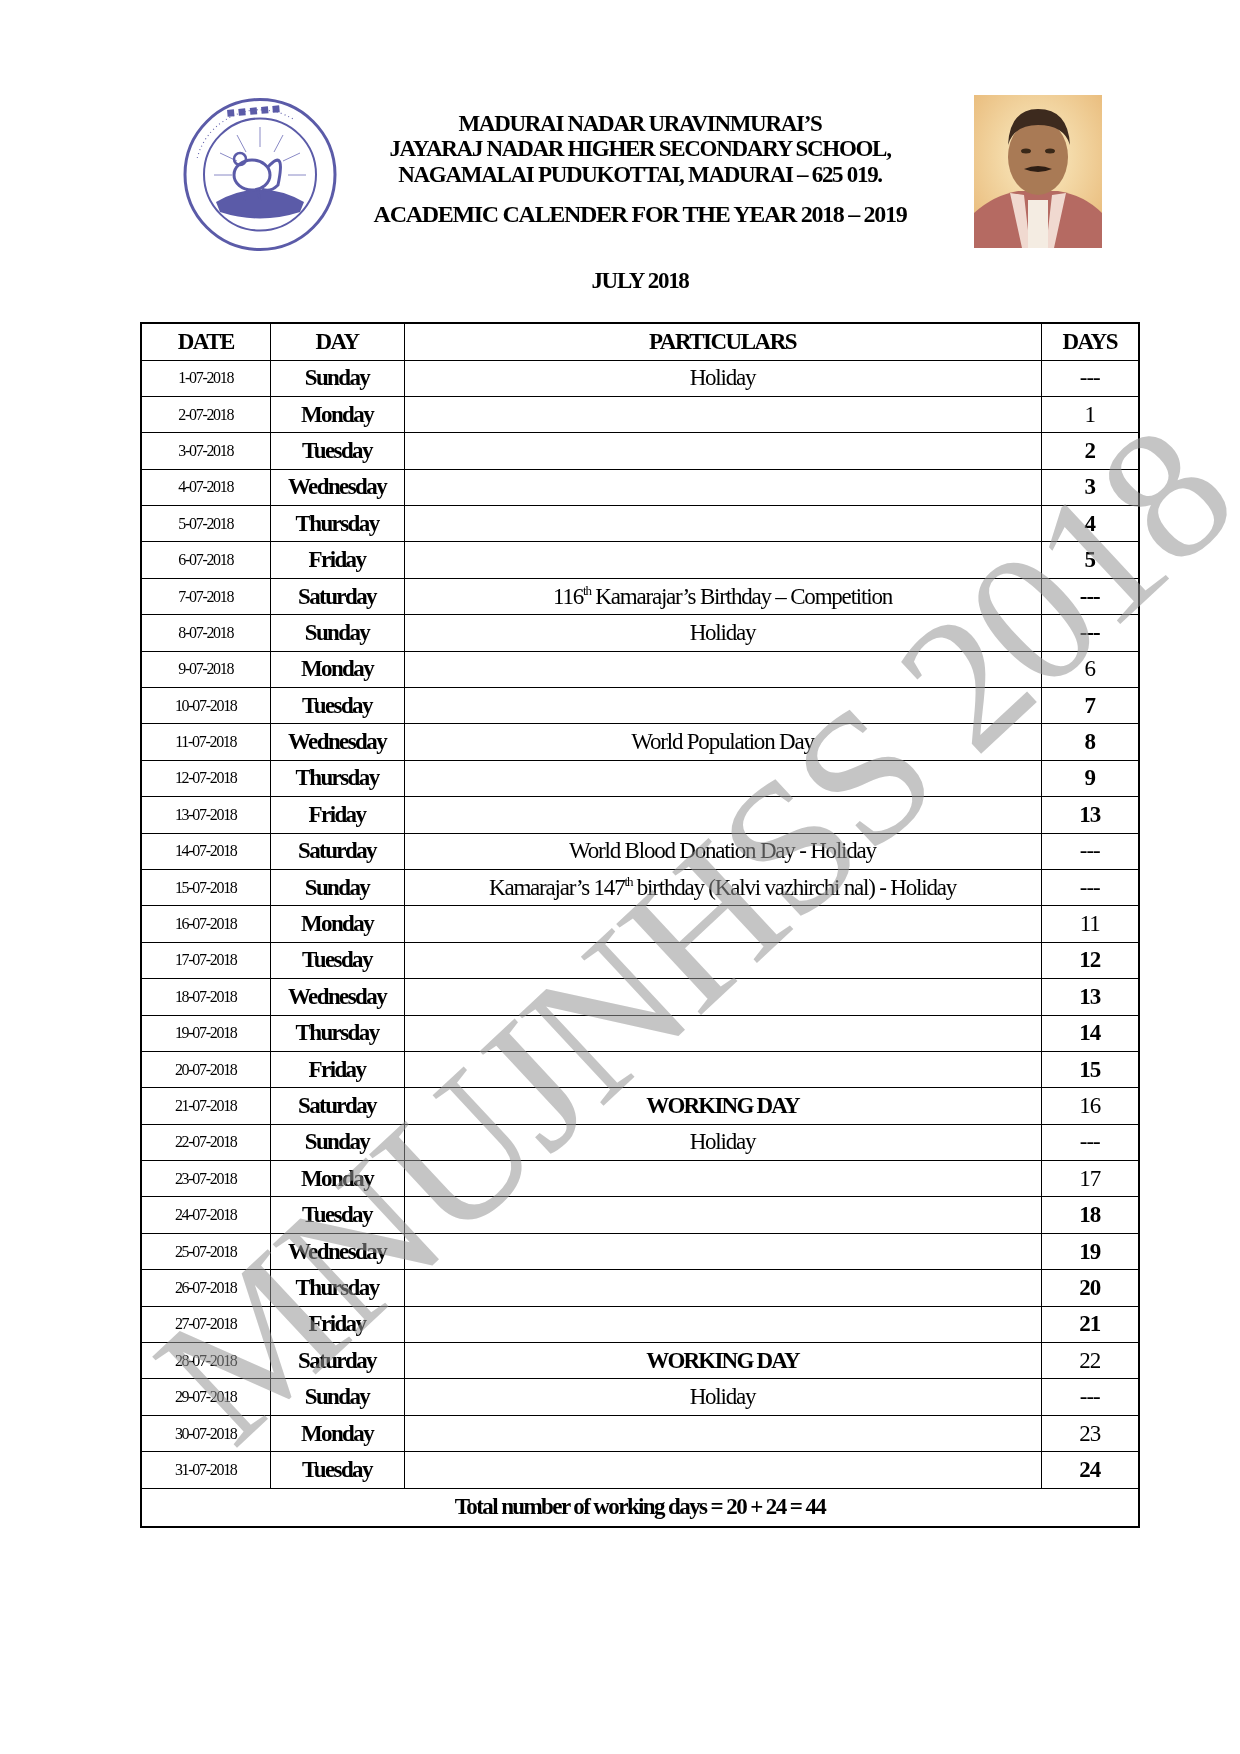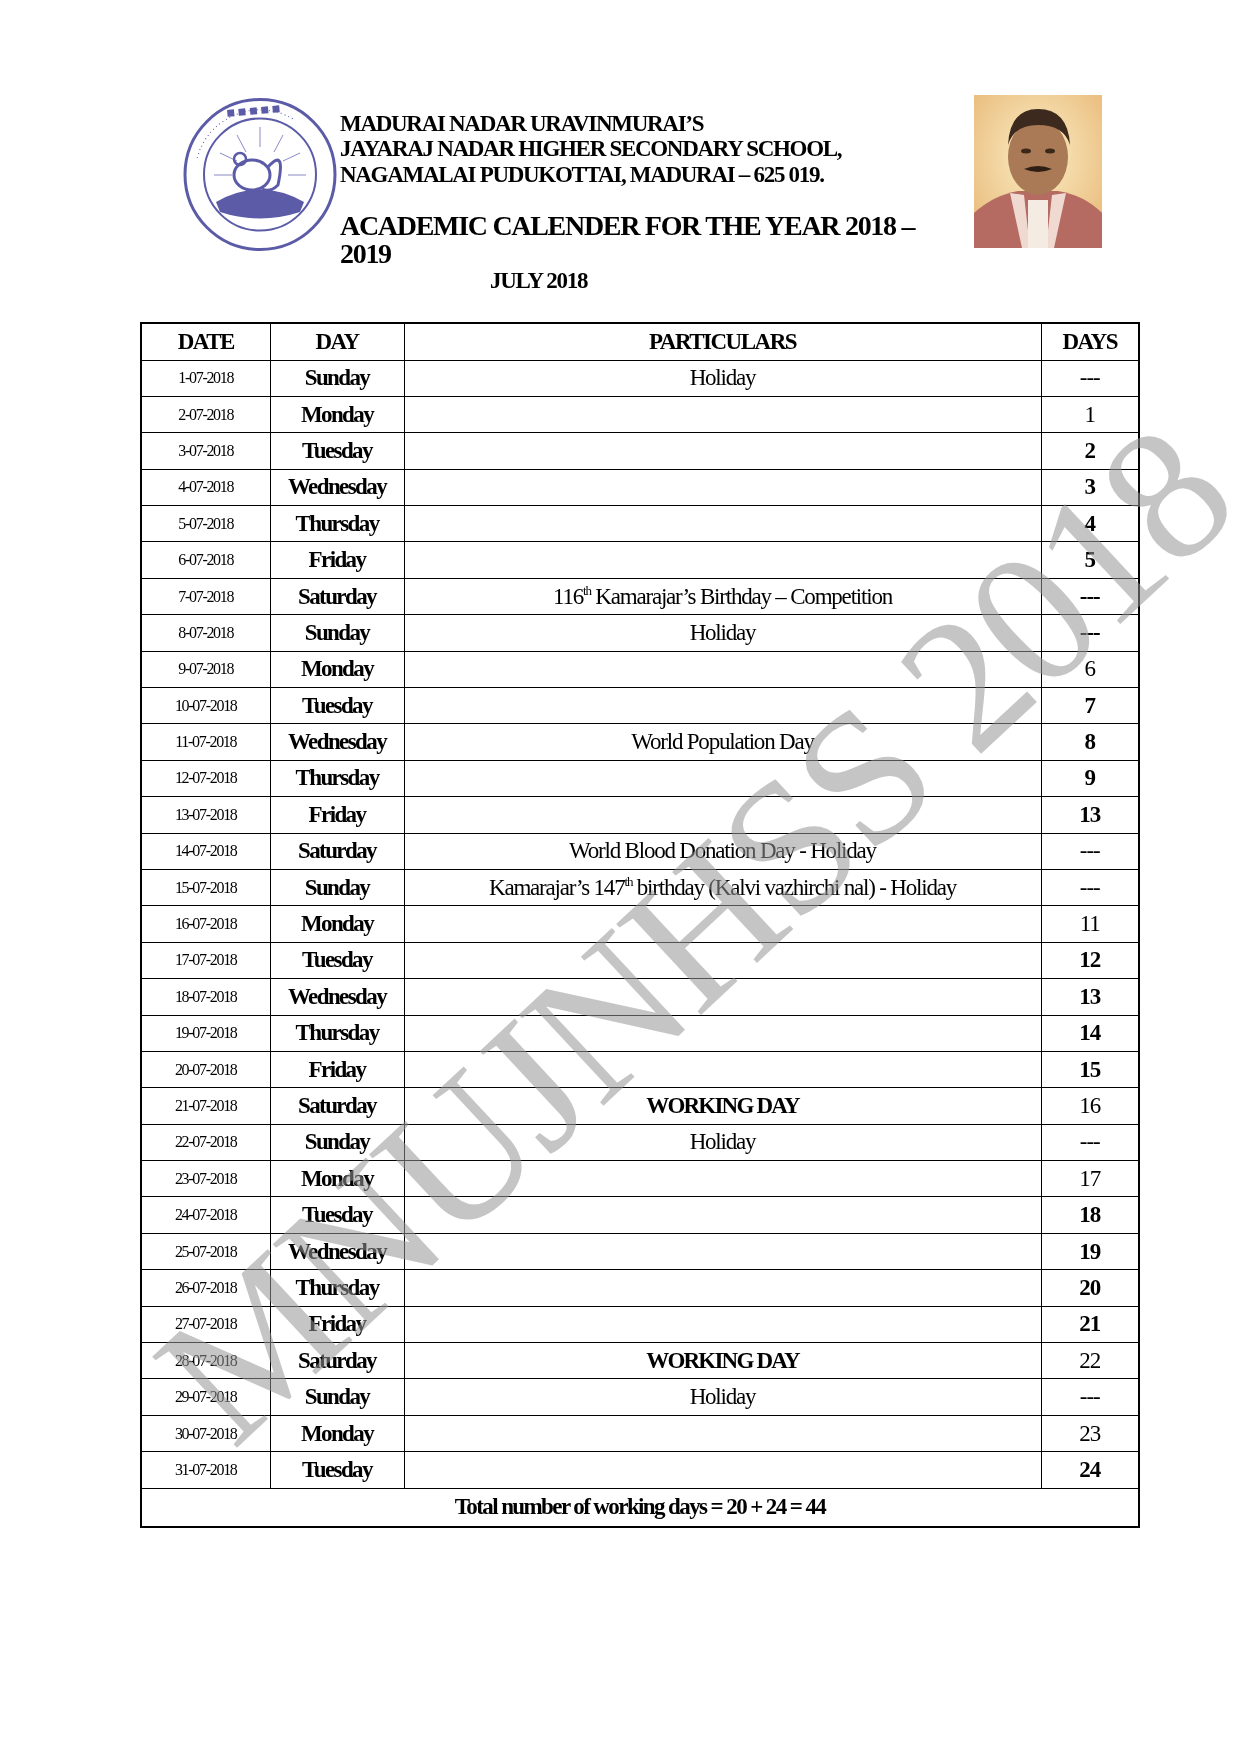--- a/index.html
+++ b/index.html
@@ -1,25 +1,25 @@
 <!DOCTYPE html>
 <html><head>
 <meta charset="utf-8">
 <style>
   html, body { margin:0; padding:0; background:#ffffff; }
   body { width:1240px; height:1754px; position:relative; overflow:hidden;
          font-family:"Liberation Serif", "DejaVu Serif", serif; color:#000; }
   .logo { position:absolute; left:182px; top:97px; width:156px; height:155px; }
   .photo { position:absolute; left:974px; top:95px; width:128px; height:153px; overflow:hidden; }
-  .hdr { position:absolute; left:340px; width:600px; font-weight:bold;
+  .hdr { position:absolute; left:340px; width:600px; text-align:center; font-weight:bold;
          letter-spacing:-1.3px; line-height:1; }
   .hdr.l1 { top:112px; font-size:23px; }
   .hdr.l2 { top:137px; font-size:23px; }
   .hdr.l3 { top:163px; font-size:23px;font-family:Liberation Serif, serif; }
-  .hdr.l4 { top:212px; font-size:28px; }
+  .hdr.l4 { top:202px; font-size:24px; }
   .hdr.l5 { top:269px; font-size:23px; left:490px; width:300px; }
   table.cal { position:absolute; left:140px; top:322px; width:998px; border-collapse:collapse;
               table-layout:fixed; }
   table.cal td, table.cal th { border:1.5px solid #000; padding:0; text-align:center;
               vertical-align:middle; height:35.4px; overflow:hidden; white-space:nowrap; }
   table.cal th { font-size:23px; font-weight:bold; letter-spacing:-1.5px; height:35.5px; }
   table.cal { border:2.5px solid #000; }
   .c-date { font-size:16px; letter-spacing:-1.3px; }
   .c-day { font-size:23px; font-weight:bold; letter-spacing:-1.6px; }
   .c-part { font-size:23px; letter-spacing:-1.2px; }

